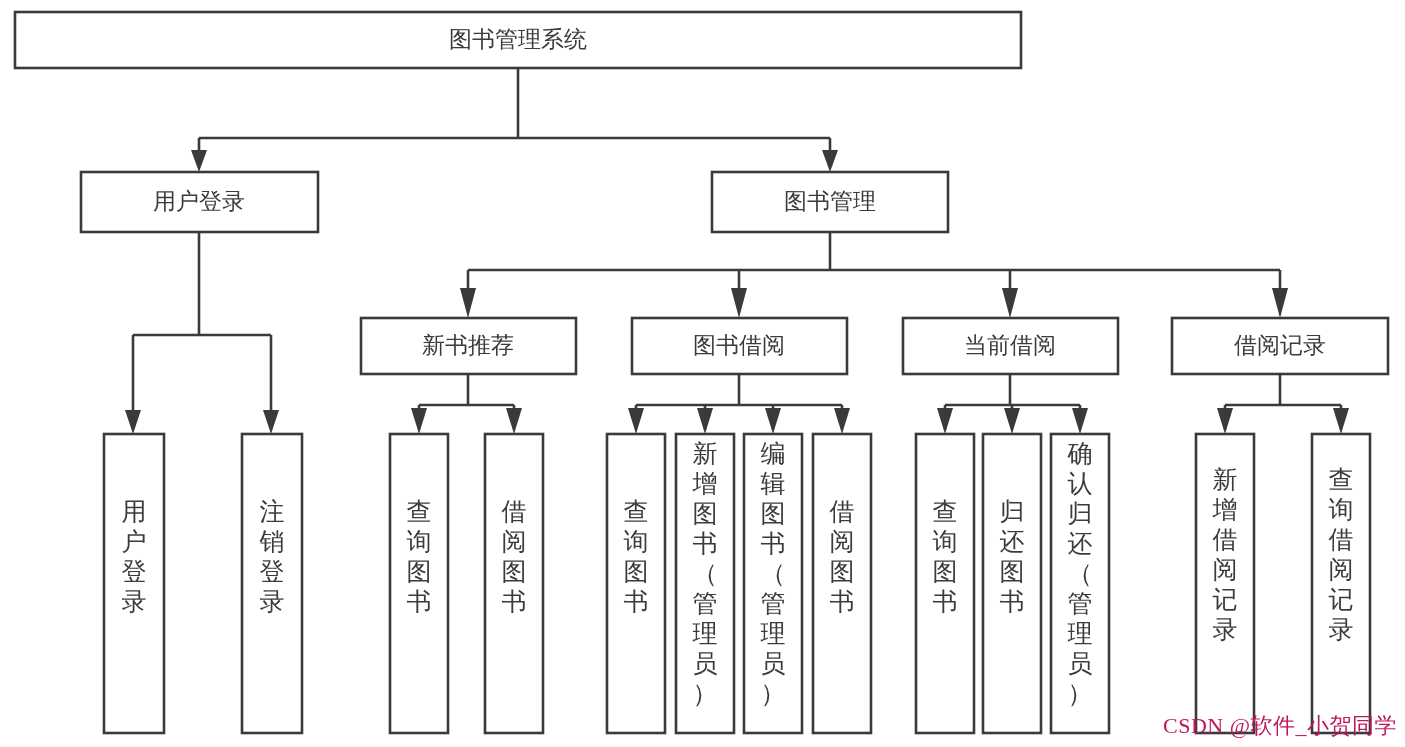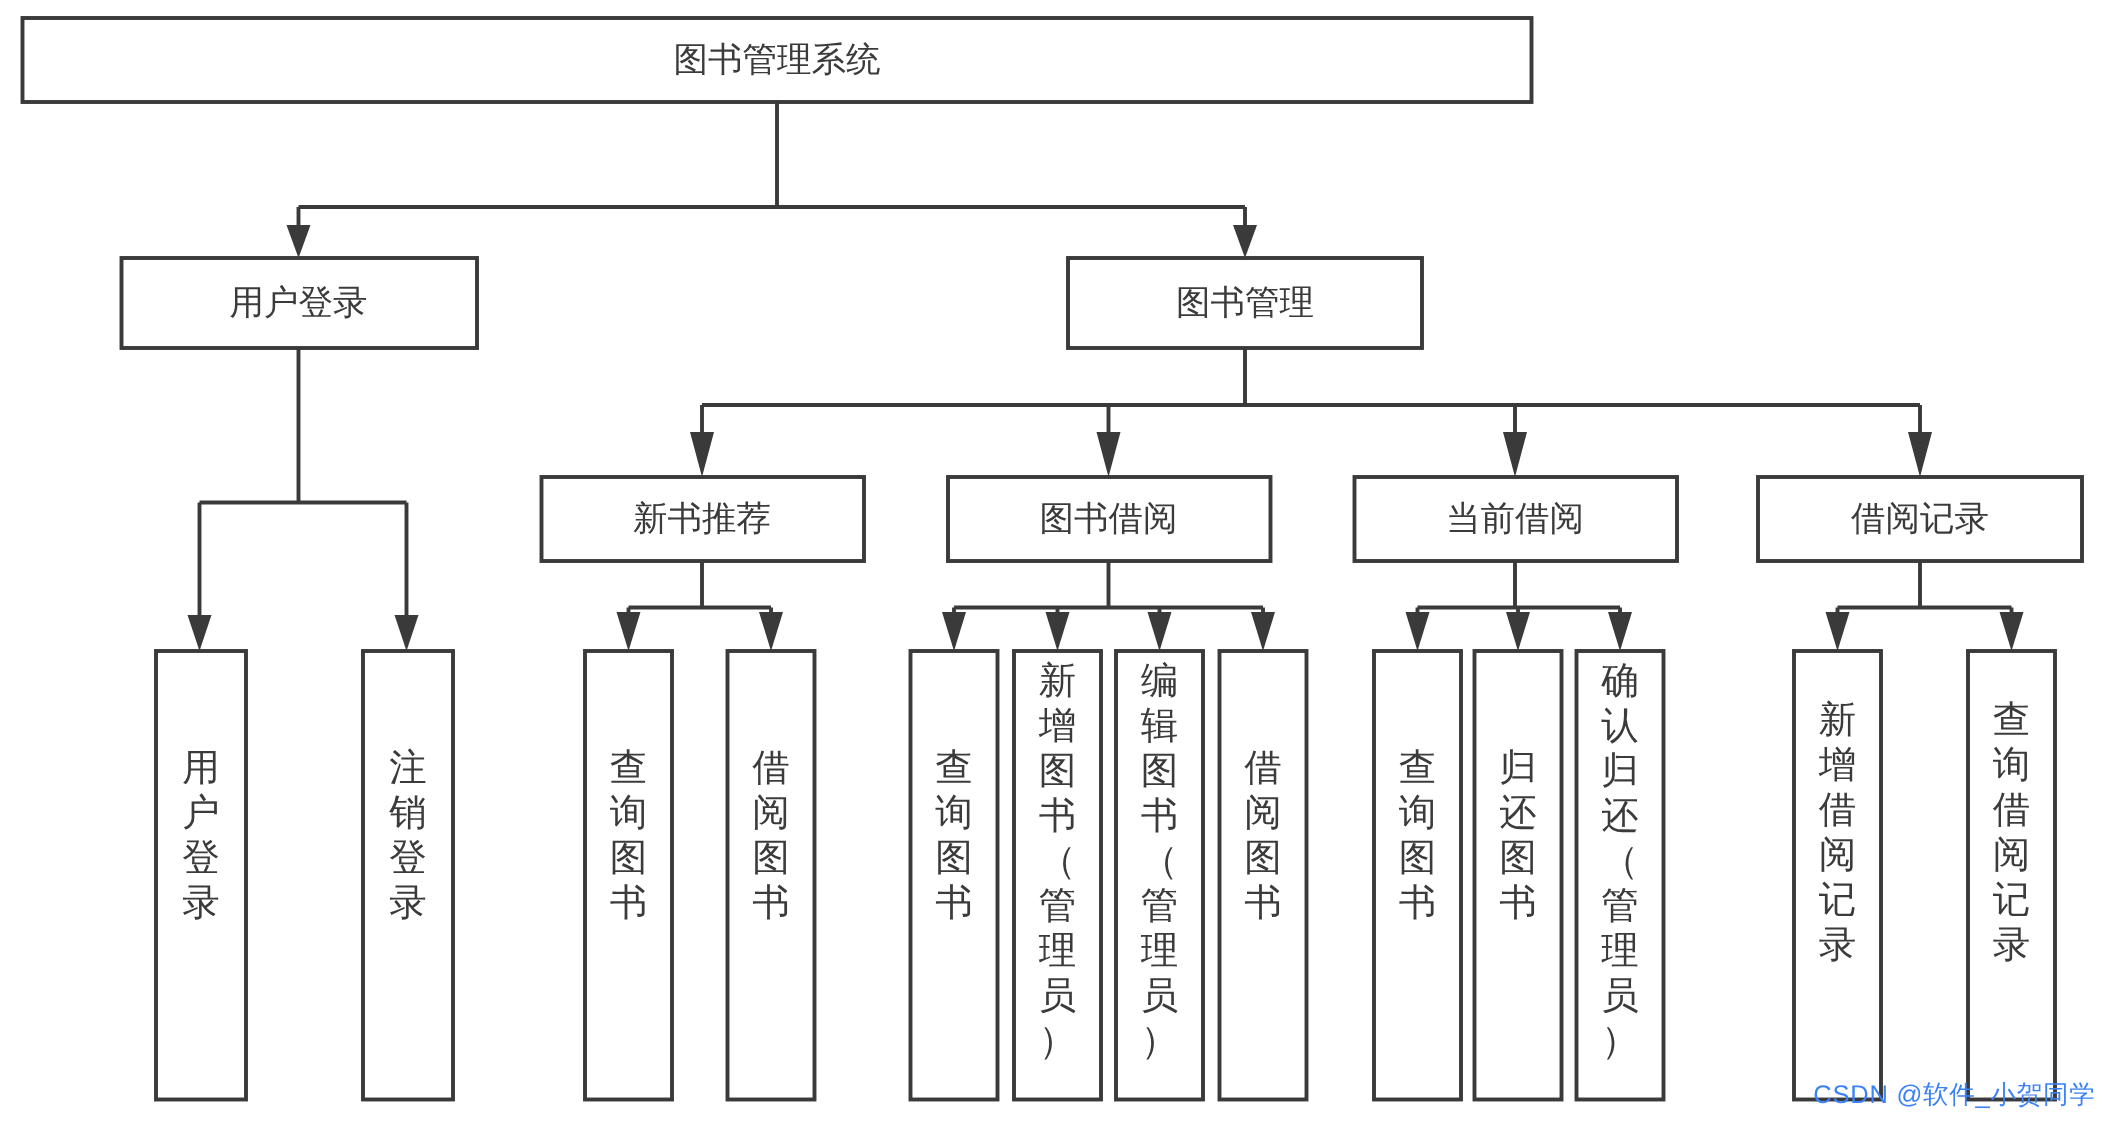--- a/index.html
+++ b/index.html
@@ -51,23 +51,23 @@
   .node-label-v {
     fill: #3b3b3b;
     font-family: "Liberation Sans", "DejaVu Sans", sans-serif;
     font-size: 25px;
     text-anchor: middle;
   }
   .watermark {
     position: absolute;
     right: 8px;
     bottom: 6px;
-    font-family: Liberation Sans, sans-serif;
-    font-size: 17px;
-    color: #3b82f6;
+    font-family: Liberation Serif, serif;
+    font-size: 22px;
+    color: #be185d;
     letter-spacing: 0.5px;
     white-space: nowrap;
     user-select: none;
   }
 </style>
 </head>
 <body>
 
 <div id="diagram-root">
 

